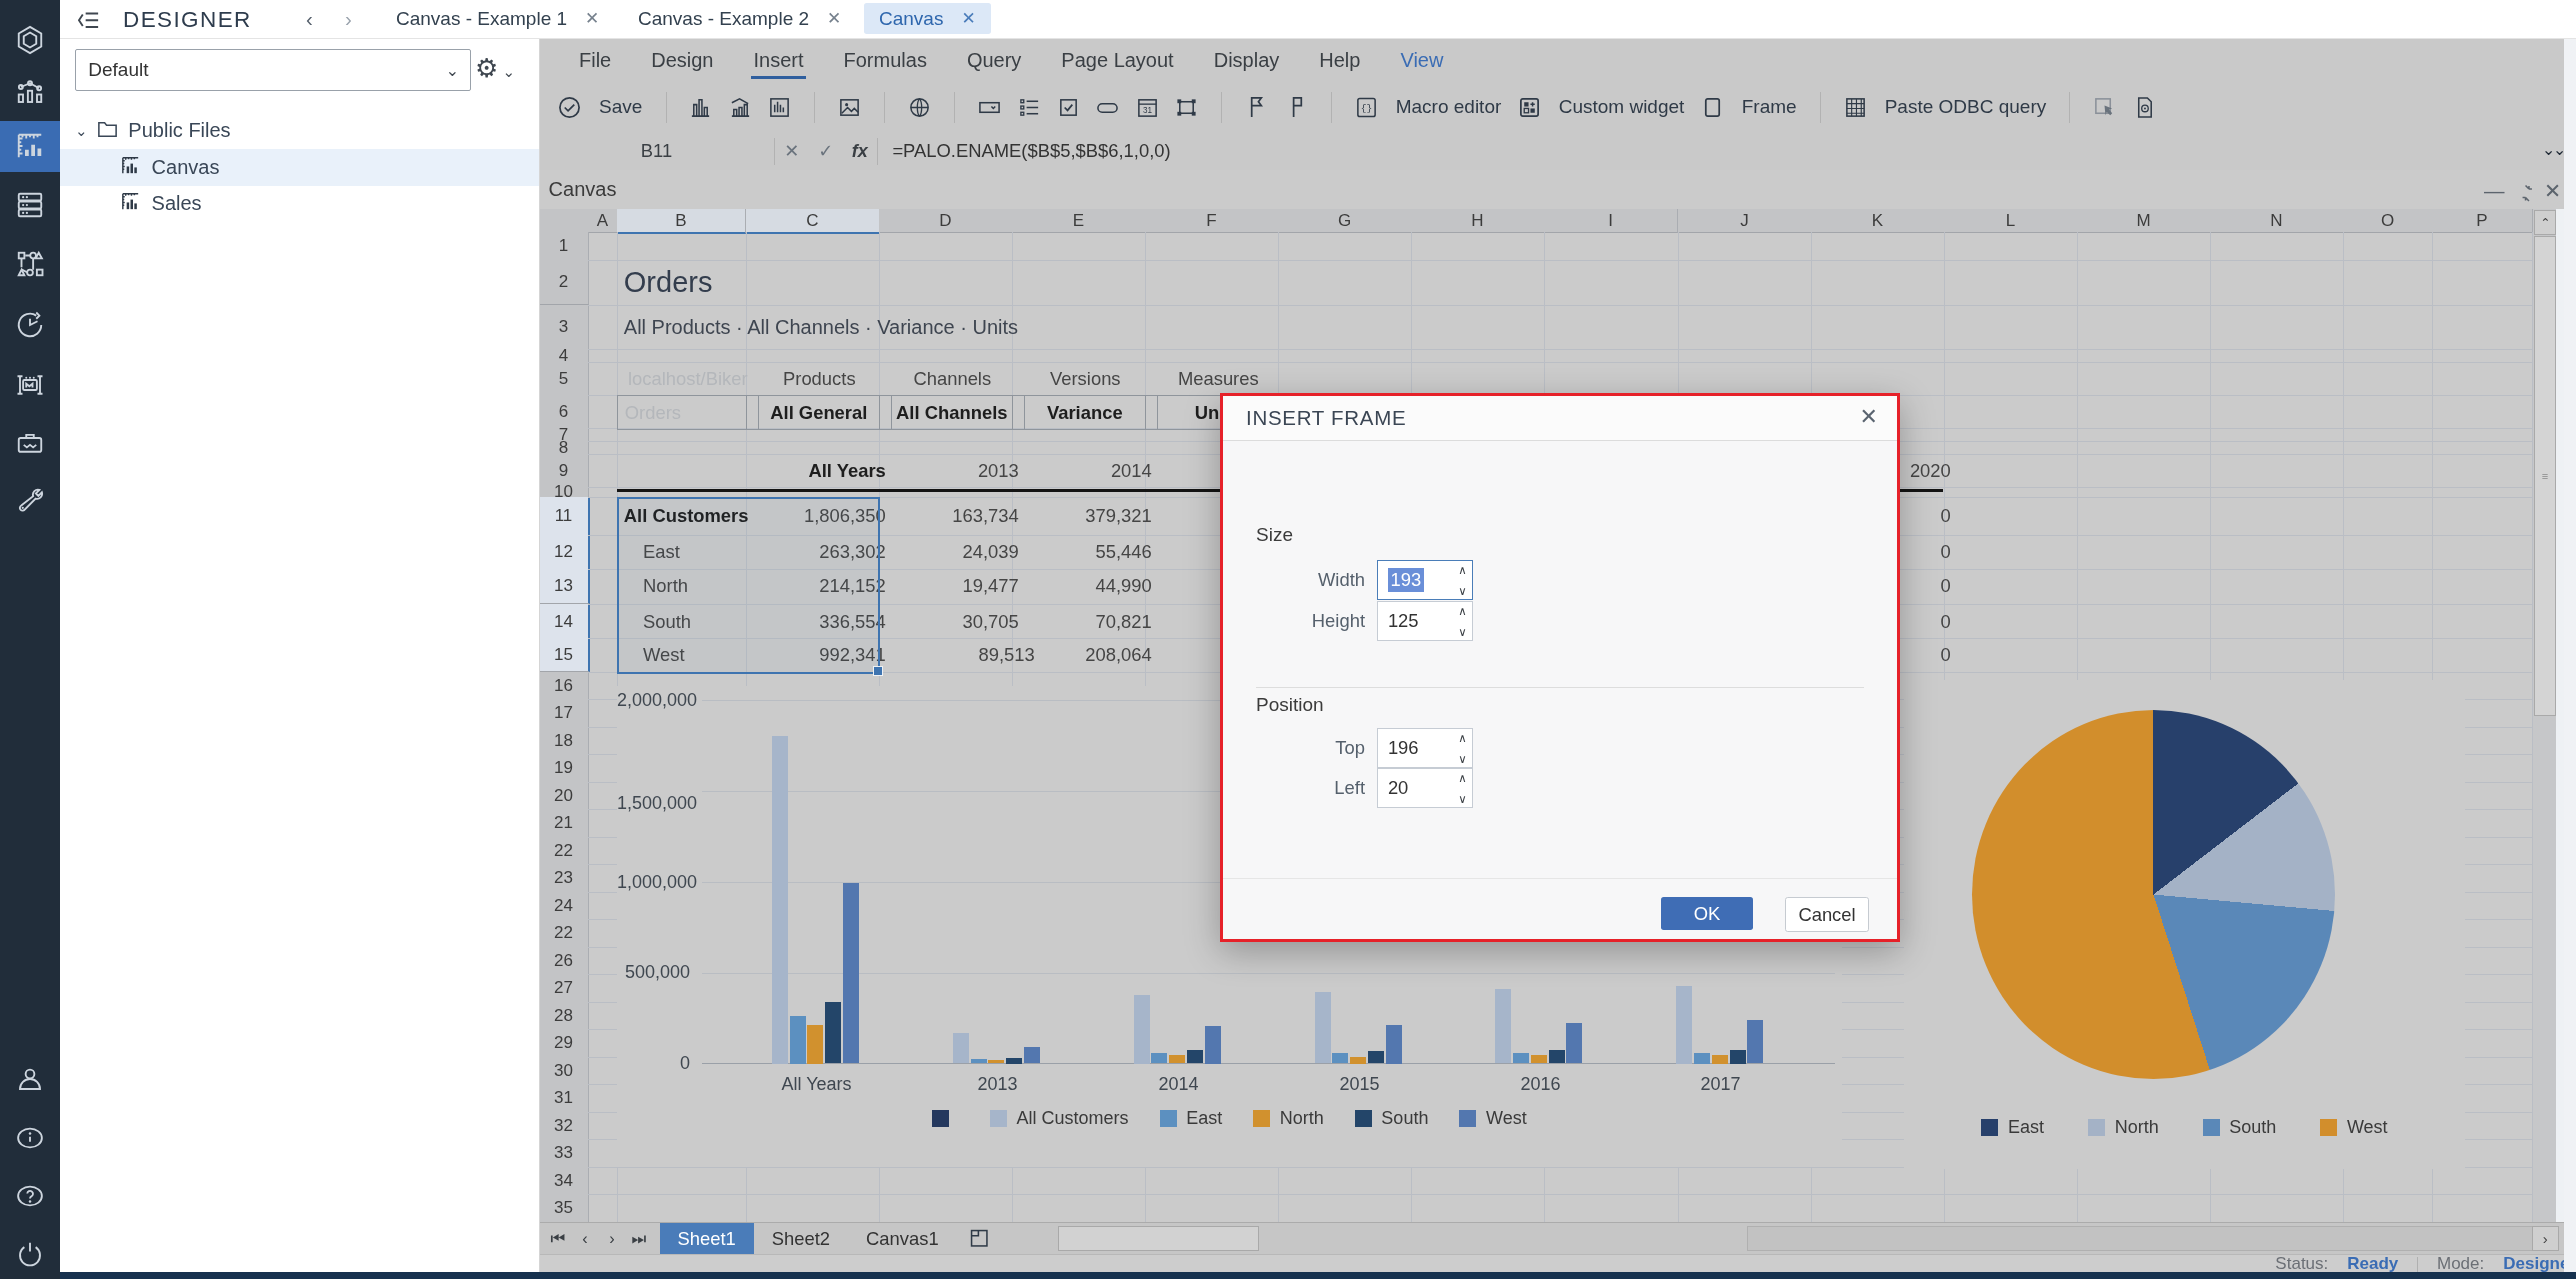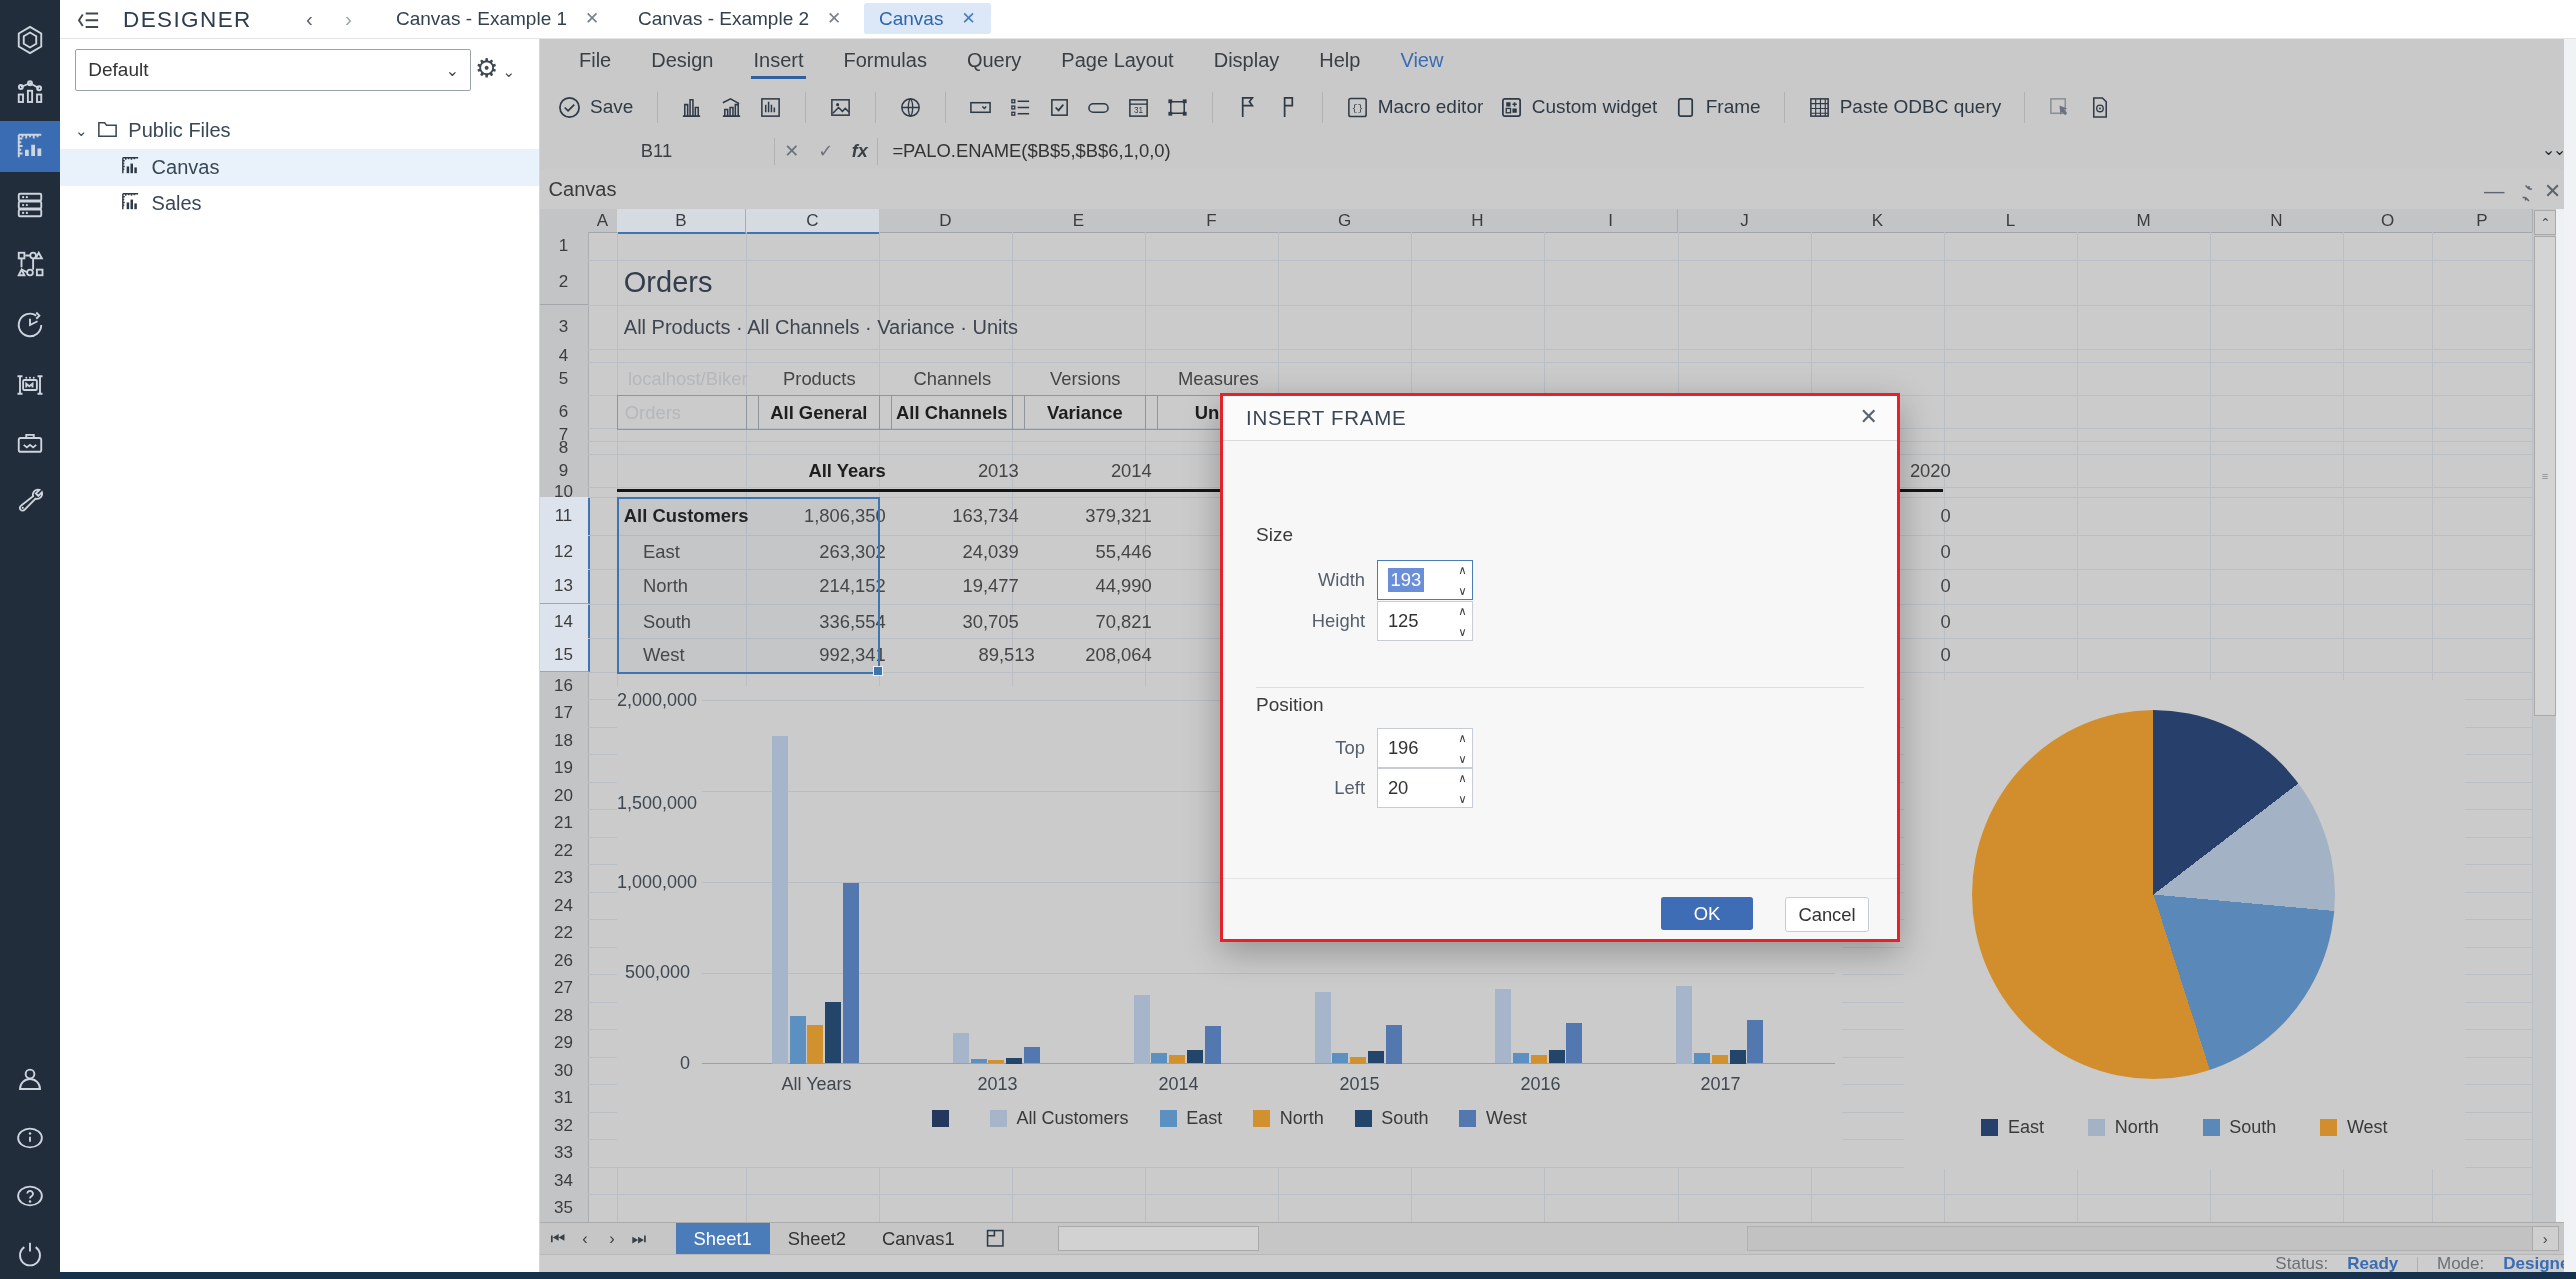--- a/index.html
+++ b/index.html
@@ -31,21 +31,21 @@
   .tr-chev{margin:0 8.2px 0 15px;font-size:15px;color:#3a4757}
   
   #main{left:539px;top:38px;width:2037px;height:1234px;background:#c9c9c9}
   #menubar{left:0;top:0;width:2037px;height:45px;display:flex;align-items:center;gap:40px;padding-left:40px;
            background:#c9c9c9;border-bottom:0.7px solid #bbbbbb;font-size:20px;color:#3a3f44}
   .menu-item{position:relative;height:45px;display:flex;align-items:center}
   .menu-item.active:after{content:"";position:absolute;left:-2.7px;right:-2.7px;bottom:4.1px;height:3.4px;background:#2f5f9e}
   .menu-item.accent{color:#3a6cb4}
   #toolbar{left:0;top:45px;width:2037px;height:48px;display:flex;align-items:center;background:#c9c9c9;border-bottom:0.7px solid #b3b3b3;color:#2f3a47}
   .tb-sep{width:0.7px;height:31px;background:#b2b2b2;margin:0 15px;flex:none}
-  .tb-btn{display:flex;align-items:center;gap:9px;font-size:19px;color:#2f3a47;margin:0 8.2px;flex:none}
+  .tb-btn{display:flex;align-items:center;gap:18px;font-size:19px;color:#2f3a47;margin:0 8.2px;flex:none}
   .tb-btn svg{width:23px;height:23px;flex:none}
   #formulabar{left:0;top:93px;width:2037px;height:40px;background:#c9c9c9;border-bottom:0.7px solid #b3b3b3;display:flex;align-items:center;font-size:18.4px}
   #namebox{width:235px;text-align:center;color:#3a3f44}
   .fb-sep{width:0.7px;height:27px;background:#b2b2b2}
   .fb-ico{width:34px;text-align:center;color:#6a737d;font-size:18px}
   #fx{font-style:italic;font-weight:bold;color:#3a3f44}
   #formula{padding-left:15px;color:#333}
   #fb-expand{position:absolute;right:12.3px;top:102px;font-size:16.4px;color:#1f2935;letter-spacing:-2.7px}
   #paneltitle{left:0;top:132px;width:2037px;height:39px;background:#cbcbcb;border-bottom:0.7px solid #a8abb0;display:flex;align-items:center;font-size:20px;color:#3b3b3b}
   #paneltitle .t{margin-left:9.6px}
@@ -717,21 +717,21 @@
       </div>
       <div id="selrect" style="position: absolute; left: 78px; top: 288px; width: 259px; height: 173px; border: 2px solid rgb(62, 116, 176); background: rgba(70, 110, 160, 0.05);"></div>
       <div id="selhandle" style="position: absolute; left: 334px; top: 457px; width: 8.2px; height: 8.2px; background: rgb(62, 116, 176); border: 1.4px solid rgb(238, 241, 244);"></div>
     </div>
 
   <div id="tabbar" class="abs">
     <span class="nav-ic" style="margin-left:5.5px">⏮</span>
     <span class="nav-ic">‹</span>
     <span class="nav-ic">›</span>
     <span class="nav-ic">⏭</span>
-    <span id="sheettabs" style="display:flex;margin-left:23px">
+    <span id="sheettabs" style="display:flex;margin-left:7px">
         <div class="sheettab active">Sheet1</div>
         <div class="sheettab">Sheet2</div>
         <div class="sheettab">Canvas1</div>
       </span>
     <svg id="addsheet" width="20.5" height="20.5" viewBox="0 0 24 24">
         <rect x="3" y="3" width="18" height="18" stroke="#2f3a47" stroke-width="1.8" fill="none"></rect>
         <path d="M3 9h8V3" stroke="#2f3a47" stroke-width="1.8" fill="none"></path>
       </svg>
   </div>
   <div id="hscroll" class="abs"></div>

